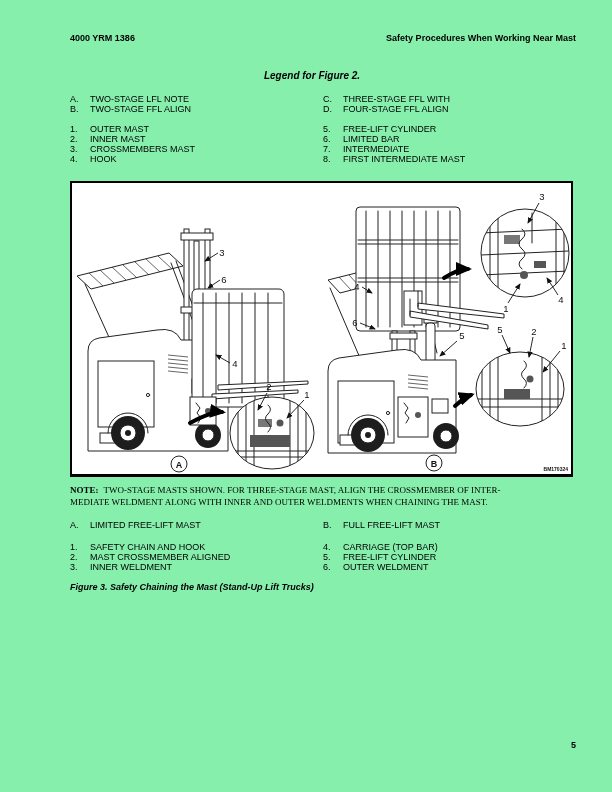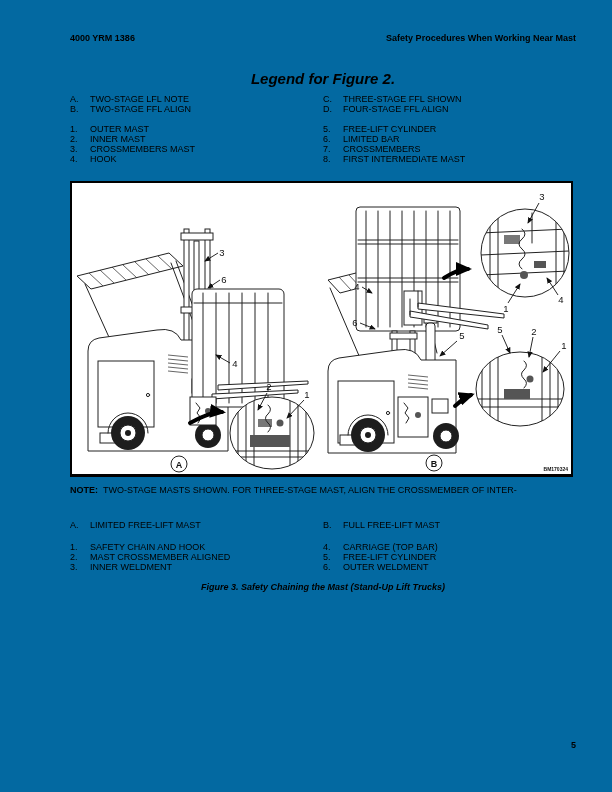--- a/index.html
+++ b/index.html
@@ -1,41 +1,41 @@
 <!DOCTYPE html>
 <html><head>
 <meta charset="utf-8">
 <style>
   html,body { margin:0; padding:0; background:#888; }
   .page {
     position:relative; width:612px; height:792px; margin:0 auto;
-    background:#0369a1; color:#000; overflow:hidden;
+    background:#86efac; color:#000; overflow:hidden;
     font-family:"Liberation Sans","DejaVu Sans",sans-serif;
   }
   .hdr { position:absolute; top:33px; left:70px; width:506px;
          display:flex; justify-content:space-between;
          font-size:9px; font-weight:bold; }
-  .leg-title { position:absolute; top:70px; left:70px; width:506px;
-         text-align:center; font-size:15px; font-weight:bold; font-style:italic; }
+  .leg-title { position:absolute; top:70px; left:59px; width:506px;
+         text-align:center; font-size:10px; font-weight:bold; font-style:italic; }
   .grid2 { position:absolute; left:70px; width:506px; display:grid;
          grid-template-columns:253px 253px; font-size:9px; line-height:10px; }
   .g-l2-letters { top:94px; }
   .g-l2-numbers { top:124px; }
   .g-f3-letters { top:520px; }
   .g-f3-numbers { top:542px; }
   .li { display:flex; }
   .lid { width:20px; flex:0 0 20px; }
   .figure-box { position:absolute; left:70px; top:181px; width:503px; height:296px;
          box-sizing:border-box; border:2px solid #000; border-bottom-width:3px;
          background:#fff; }
   svg.fig { display:block; width:499px; height:291px; }
   .note { position:absolute; top:485px; left:70px; width:506px;
-         font-size:9px; line-height:11.5px; }
+         font-size:9px; line-height:11.5px;font-family:Liberation Serif, serif; }
   .note-label { font-weight:bold; margin-right:5px; }
-  .caption { position:absolute; top:582px; left:70px; width:506px; text-align:center;
+  .caption { position:absolute; top:582px; left:70px; width:506px; 
          font-size:9px; font-weight:bold; font-style:italic; }
   .pageno { position:absolute; top:740px; left:70px; width:506px; text-align:right;
          font-size:9px; font-weight:bold; }
 
   
   .ln { stroke:#222; stroke-width:1; fill:none; stroke-linecap:round; stroke-linejoin:round; }
   .th { stroke:#222; stroke-width:0.7; fill:none; }
   .fw { stroke:#222; stroke-width:1; fill:#fff; }
   .dk { fill:#1d1d1d; stroke:none; }
   .gy { fill:#555; stroke:none; }
@@ -58,21 +58,21 @@
 
   <div class="leg-title">Legend for Figure 2.</div>
 
   <div class="grid2 g-l2-letters">
     <div class="li">
         <span class="lid">A.</span>
         <span>TWO-STAGE LFL NOTE</span>
       </div>
     <div class="li">
         <span class="lid">C.</span>
-        <span>THREE-STAGE FFL SHOWN</span>
+        <span>THREE-STAGE FFL WITH</span>
       </div>
     <div class="li">
         <span class="lid">B.</span>
         <span>TWO-STAGE FFL ALIGN</span>
       </div>
     <div class="li">
         <span class="lid">D.</span>
         <span>FOUR-STAGE FFL ALIGN</span>
       </div>
   </div>
@@ -93,21 +93,21 @@
     <div class="li">
         <span class="lid">6.</span>
         <span>LIMITED BAR</span>
       </div>
     <div class="li">
         <span class="lid">3.</span>
         <span>CROSSMEMBERS MAST</span>
       </div>
     <div class="li">
         <span class="lid">7.</span>
-        <span>CROSSMEMBERS</span>
+        <span>INTERMEDIATE</span>
       </div>
     <div class="li">
         <span class="lid">4.</span>
         <span>HOOK</span>
       </div>
     <div class="li">
         <span class="lid">8.</span>
         <span>FIRST INTERMEDIATE MAST</span>
       </div>
   </div>
@@ -349,20 +349,21 @@
         <circle class="fw" cx="362" cy="280" r="8" stroke-width="1.2"></circle>
         <text class="cl" x="362" y="283.5">B</text>
       </g>
 
       <text class="code" x="496" y="288">BM170324</text>
     </svg>
   </div>
 
   <div class="note">
     <div><span class="note-label">NOTE:</span><span>TWO-STAGE MASTS SHOWN. FOR THREE-STAGE MAST, ALIGN THE CROSSMEMBER OF INTER-</span></div>
+    <div>MEDIATE WELDMENT ALONG WITH INNER AND OUTER WELDMENTS WHEN CHAINING THE MAST.</div>
   </div>
 
   <div class="grid2 g-f3-letters">
     <div class="li">
         <span class="lid">A.</span>
         <span>LIMITED FREE-LIFT MAST</span>
       </div>
     <div class="li">
         <span class="lid">B.</span>
         <span>FULL FREE-LIFT MAST</span>

